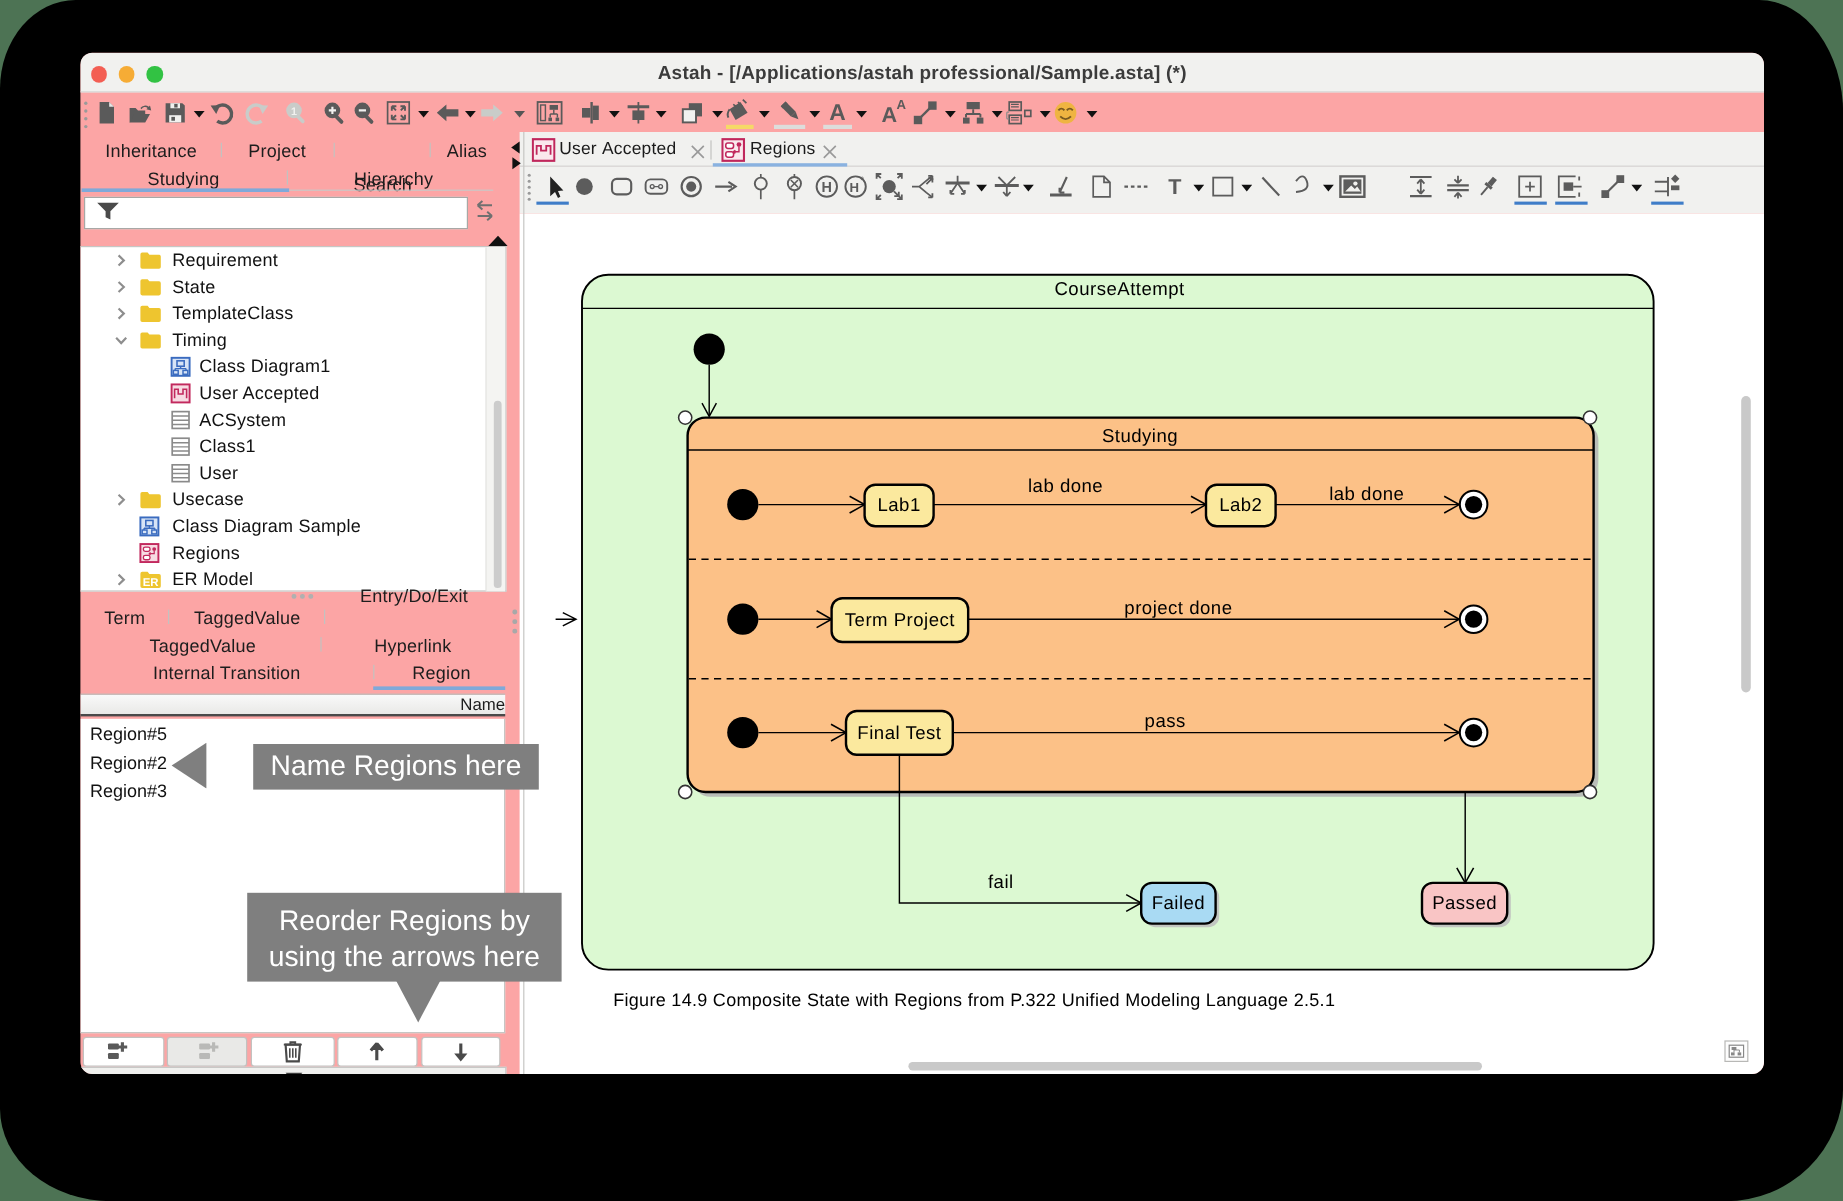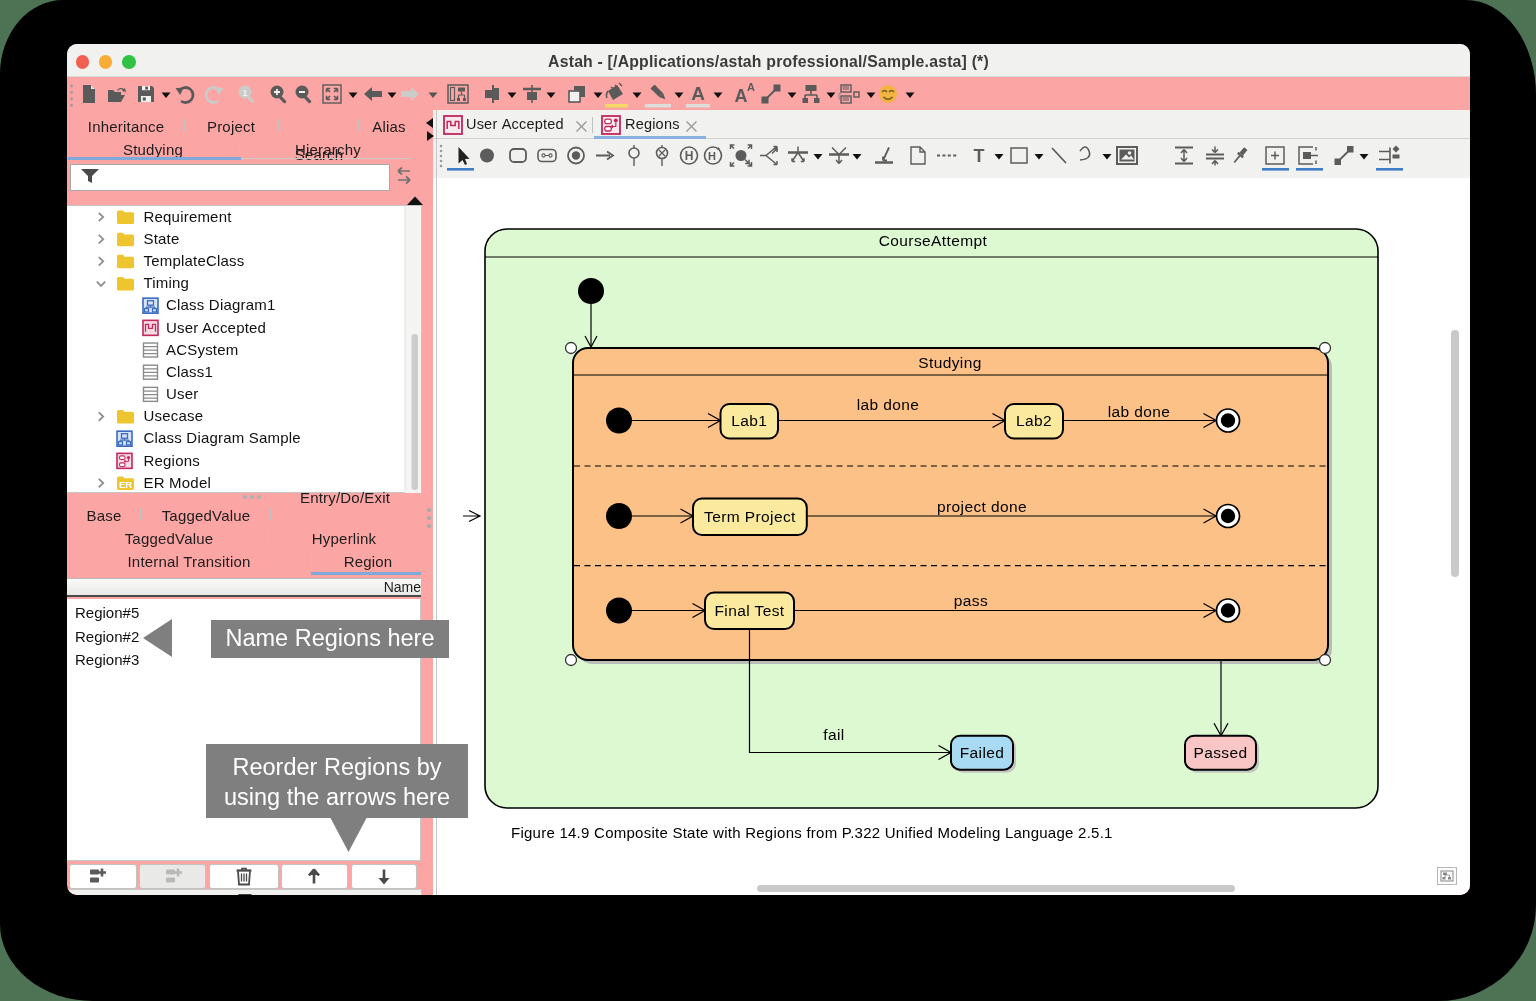--- a/index.html
+++ b/index.html
@@ -291,21 +291,21 @@
             <rect x="338" y="0" width="16" height="287" fill="#f4f4f2"></rect>
             <path d="M338,0 L338,287" stroke="#e2e2e0" stroke-width="1"></path>
             <rect x="344.5" y="128" width="6.5" height="156" rx="3.2" fill="#cccccc"></rect>
           </svg>
         </div>
         <div style="position:absolute;left:176px;top:383px;width:20px;height:5px;">
           <span style="position:absolute;left:0;top:0;width:3.5px;height:3.5px;border-radius:50%;background:#b0b0b0"></span>
           <span style="position:absolute;left:7px;top:0;width:3.5px;height:3.5px;border-radius:50%;background:#b0b0b0"></span>
           <span style="position:absolute;left:14px;top:0;width:3.5px;height:3.5px;border-radius:50%;background:#b0b0b0"></span>
         </div>
-        <div class="ptab" style="left:37px; top:395px;">Base</div>
+        <div class="ptab" style="left:37px; top:395px;">Term</div>
         <div class="ptab" style="left:139px; top:395px;">TaggedValue</div>
         <div class="ptab" style="left:278px; top:377px;">Entry/Do/Exit</div>
         <div class="ptab" style="left:102px; top:418px;">TaggedValue</div>
         <div class="ptab" style="left:277px; top:418px;">Hyperlink</div>
         <div class="ptab" style="left:122px; top:441px;">Internal Transition</div>
         <div class="ptab" style="left:301px; top:441px;">Region</div>
         <div class="sep" style="left:73px; top:396px;"></div>
         <div class="sep" style="left:203px; top:396px;"></div>
         <div class="sep" style="left:200px; top:419px;"></div>
         <div class="sep" style="left:244px; top:442px;"></div>

